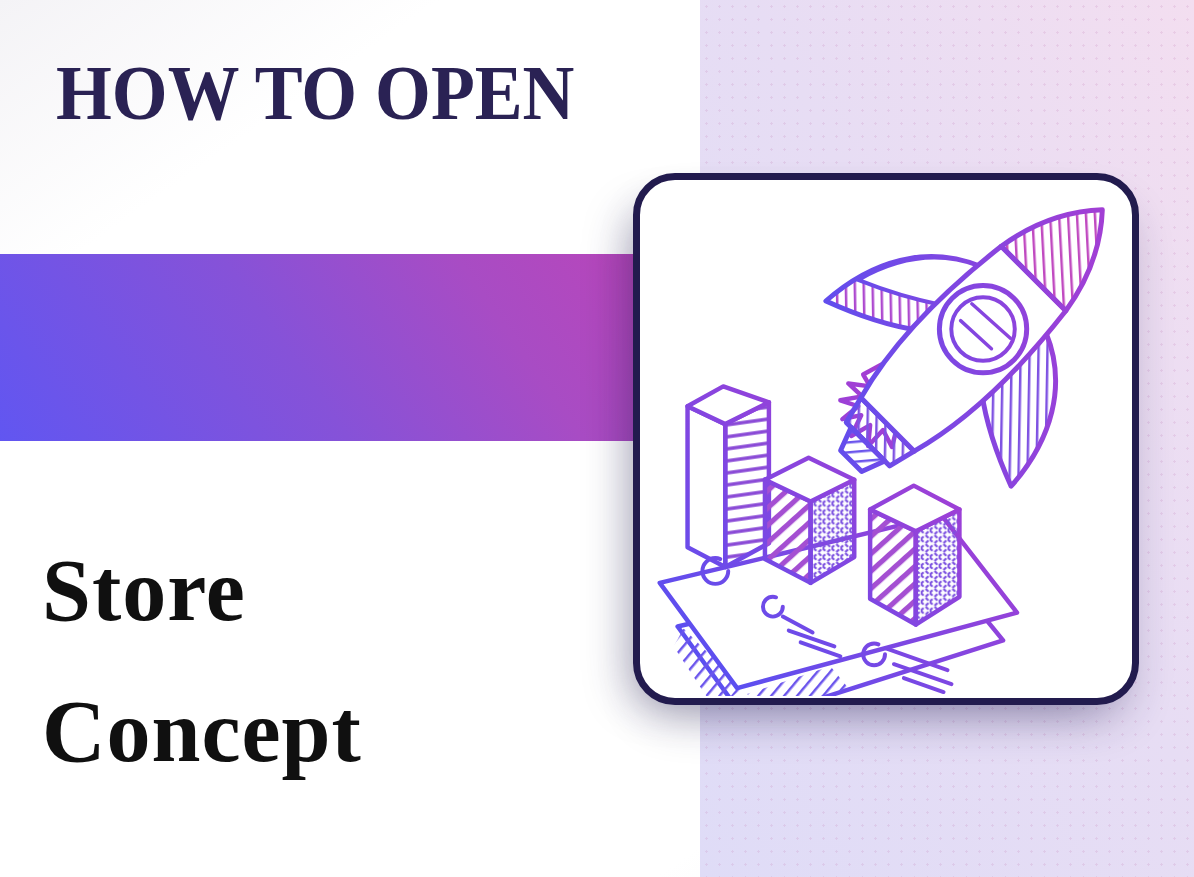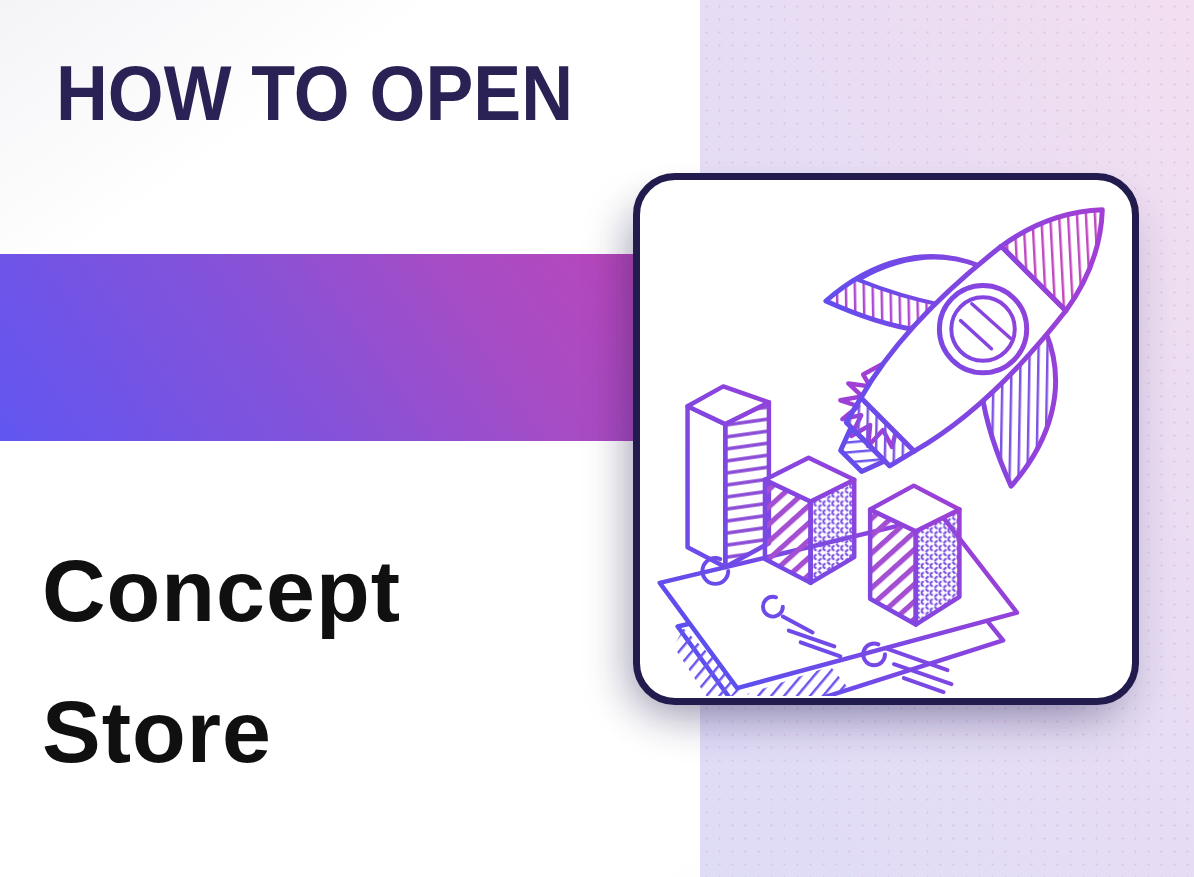--- a/index.html
+++ b/index.html
@@ -1,18 +1,18 @@
 <!DOCTYPE html>
 <html><head>
 <meta charset="utf-8">
 <style>
   html,body{margin:0;padding:0;background:#e9e9ee;}
   .stage{
     position:relative;width:1194px;height:877px;overflow:hidden;
-    font-family:Liberation Sans, sans-serif;
+    font-family:Liberation Serif, serif;
     background:linear-gradient(145deg,#f4f3f6 0%,#ffffff 18%,#ffffff 78%,#f0eef2 100%);
   }
   
   .panel{
     position:absolute;left:700px;top:0;width:494px;height:877px;
     background-image:
       radial-gradient(rgba(199,138,189,.22) 1.2px, transparent 1.4px),
       linear-gradient(to top right,#dfdcf7 0%,#e7ddf4 55%,#f3def0 100%);
     background-size:13px 13px,100% 100%;
   }
@@ -61,22 +61,22 @@
       <g fill="none" stroke="#ffffff" stroke-width="10" stroke-linecap="round">
         <path d="M318,12 C338,20 350,31 357,43"></path>
         <path d="M357,43 C350,57 341,67 334,78"></path>
       </g>
     </svg>
   </div>
 
   <h1 class="headline">HOW TO OPEN</h1>
 
   <div class="title">
+    <div>Store</div>
     <div>Concept</div>
-    <div>Store</div>
   </div>
 
   <div class="card">
     <svg viewBox="0 0 488 518" aria-hidden="true">
       <defs>
         <linearGradient id="ink" gradientUnits="userSpaceOnUse" x1="60" y1="480" x2="470" y2="40">
           <stop offset="0" stop-color="#5b4ff0"></stop>
           <stop offset="0.5" stop-color="#a03fd5"></stop>
           <stop offset="1" stop-color="#c433b4"></stop>
         </linearGradient>

